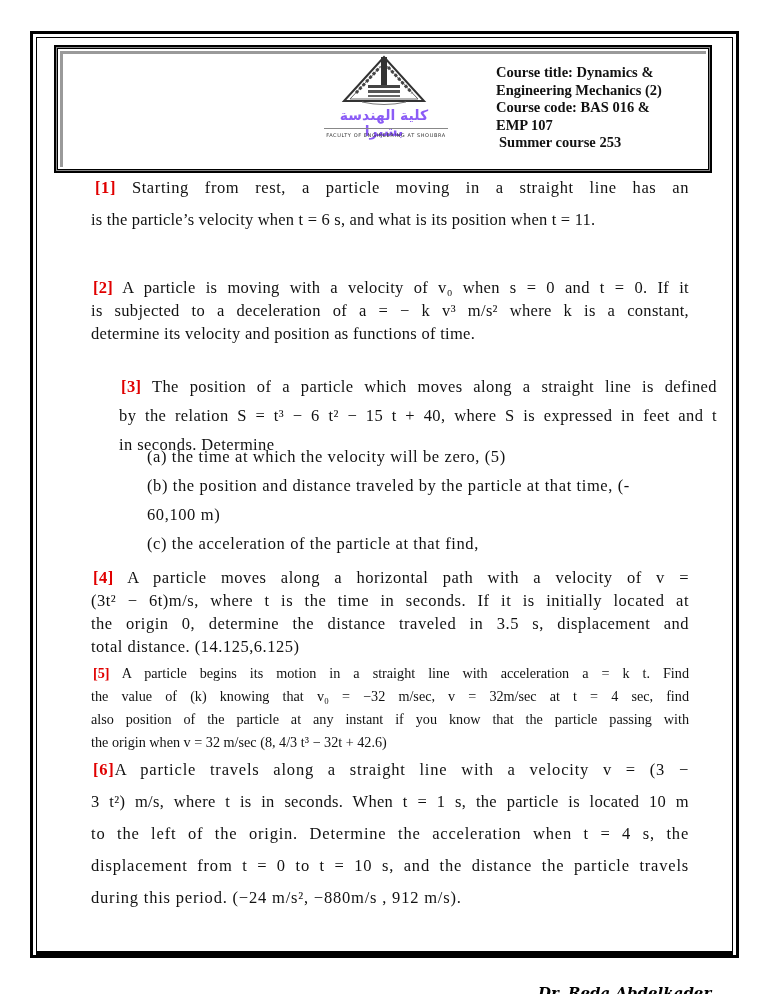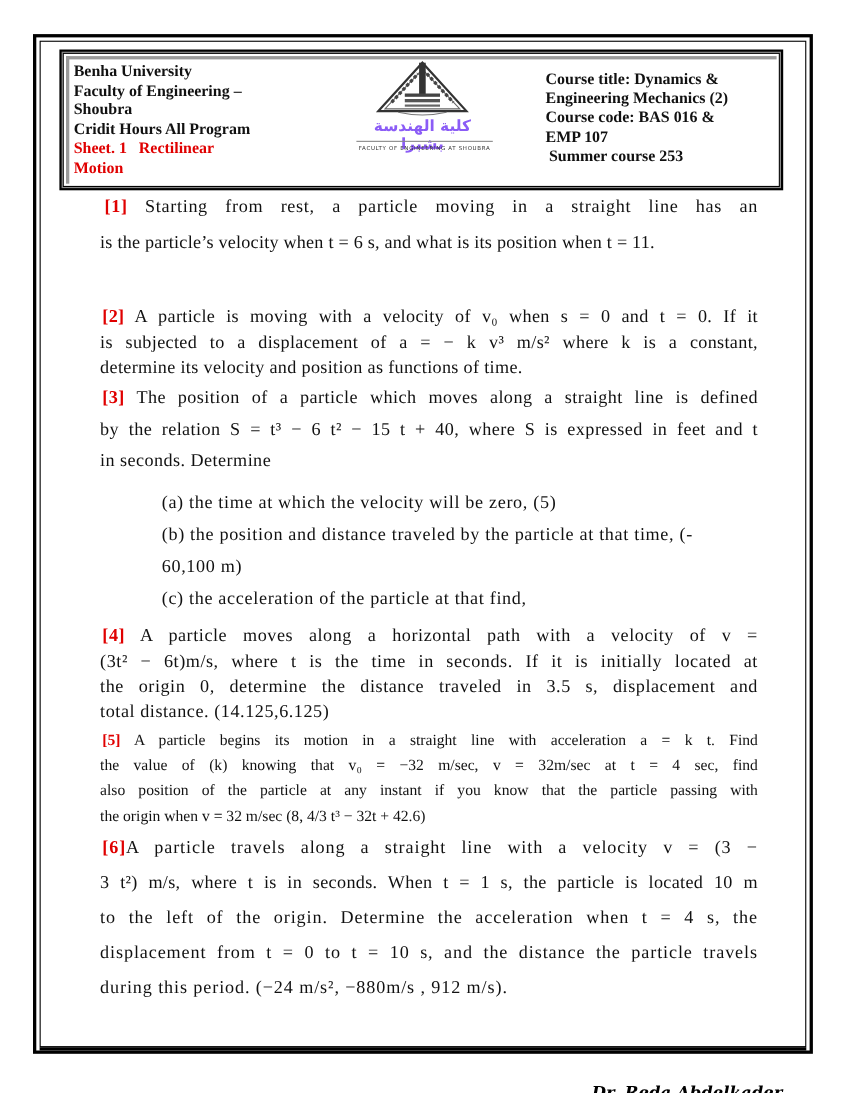--- a/index.html
+++ b/index.html
@@ -74,28 +74,20 @@
 </style>
 </head>
 <body>
 
 <div class="frame-outer"></div>
 <div class="frame-inner"></div>
 
 <div class="header">
   <div class="header-inner"></div>
 
-  <div class="hdr-left">
-    <div>Benha University</div>
-    <div>Faculty of Engineering –</div>
-    <div>Shoubra</div>
-    <div>Cridit Hours All Program</div>
-    <div class="red" style="white-space:pre;">Sheet. 1   Rectilinear</div>
-    <div class="red">Motion</div>
-  </div>
 
   <div class="logo">
     <svg width="172" height="52" viewBox="0 0 172 52" style="position:absolute;left:0;top:0;">
       <polygon points="60,46 100,2 140,46" fill="none" stroke="#333" stroke-width="2"></polygon>
       <polygon points="66,44 100,8 134,44" fill="none" stroke="#666" stroke-width="1"></polygon>
       <line x1="72" y1="38" x2="96" y2="12" stroke="#444" stroke-width="3" stroke-dasharray="3,2"></line>
       <line x1="104" y1="12" x2="128" y2="38" stroke="#444" stroke-width="3" stroke-dasharray="3,2"></line>
       <rect x="97" y="2" width="6" height="30" fill="#333"></rect>
       <rect x="84" y="30" width="32" height="3" fill="#444"></rect>
       <rect x="84" y="35" width="32" height="3" fill="#555"></rect>
@@ -118,25 +110,25 @@
 
 <div class="content">
 
   <div class="q" style="top:0; line-height:32px; letter-spacing:0.6px;">
     <span class="just" style="padding-left:4px;"><span class="num">[1]</span><span> Starting from rest, a particle moving in a straight line has an</span></span>
     <span class="line" style="letter-spacing:0.2px;">is the particle’s velocity when t = 6 s, and what is its position when t = 11.</span>
   </div>
 
   <div class="q" style="top:104px; line-height:23px; letter-spacing:0.3px;">
     <span class="just" style="padding-left:2px;"><span class="num">[2]</span><span> A particle is moving with a velocity of v₀ when s = 0 and t = 0. If it</span></span>
-    <span class="just">is subjected to a displacement of a = − k v³ m/s² where k is a constant,</span>
+    <span class="just">is subjected to a deceleration of a = − k v³ m/s² where k is a constant,</span>
     <span class="line">determine its velocity and position as functions of time.</span>
   </div>
 
-  <div class="q" style="top:174px; line-height:29px; letter-spacing:0.4px;">
+  <div class="q" style="top:200px; line-height:29px; letter-spacing:0.4px;margin-left:28px;">
     <span class="just" style="padding-left:2px;"><span class="num">[3]</span><span> The position of a particle which moves along a straight line is defined</span></span>
     <span class="just">by the relation S = t³ − 6 t² − 15 t + 40, where S is expressed in feet and t</span>
     <span class="line">in seconds. Determine</span>
   </div>
   <div class="sub-item" style="top:270px; line-height:29px; letter-spacing:0.6px;">(a) the time at which the velocity will be zero, (5)</div>
   <div class="sub-item" style="top:299px; line-height:29px; letter-spacing:0.6px;">(b) the position and distance traveled by the particle at that time, (-</div>
   <div class="sub-item" style="top:328px; line-height:29px; letter-spacing:0.6px;">60,100 m)</div>
   <div class="sub-item" style="top:357px; line-height:29px; letter-spacing:0.6px;">(c) the acceleration of the particle at that find,</div>
 
   <div class="q" style="top:394px; line-height:23px; letter-spacing:0.5px;">

